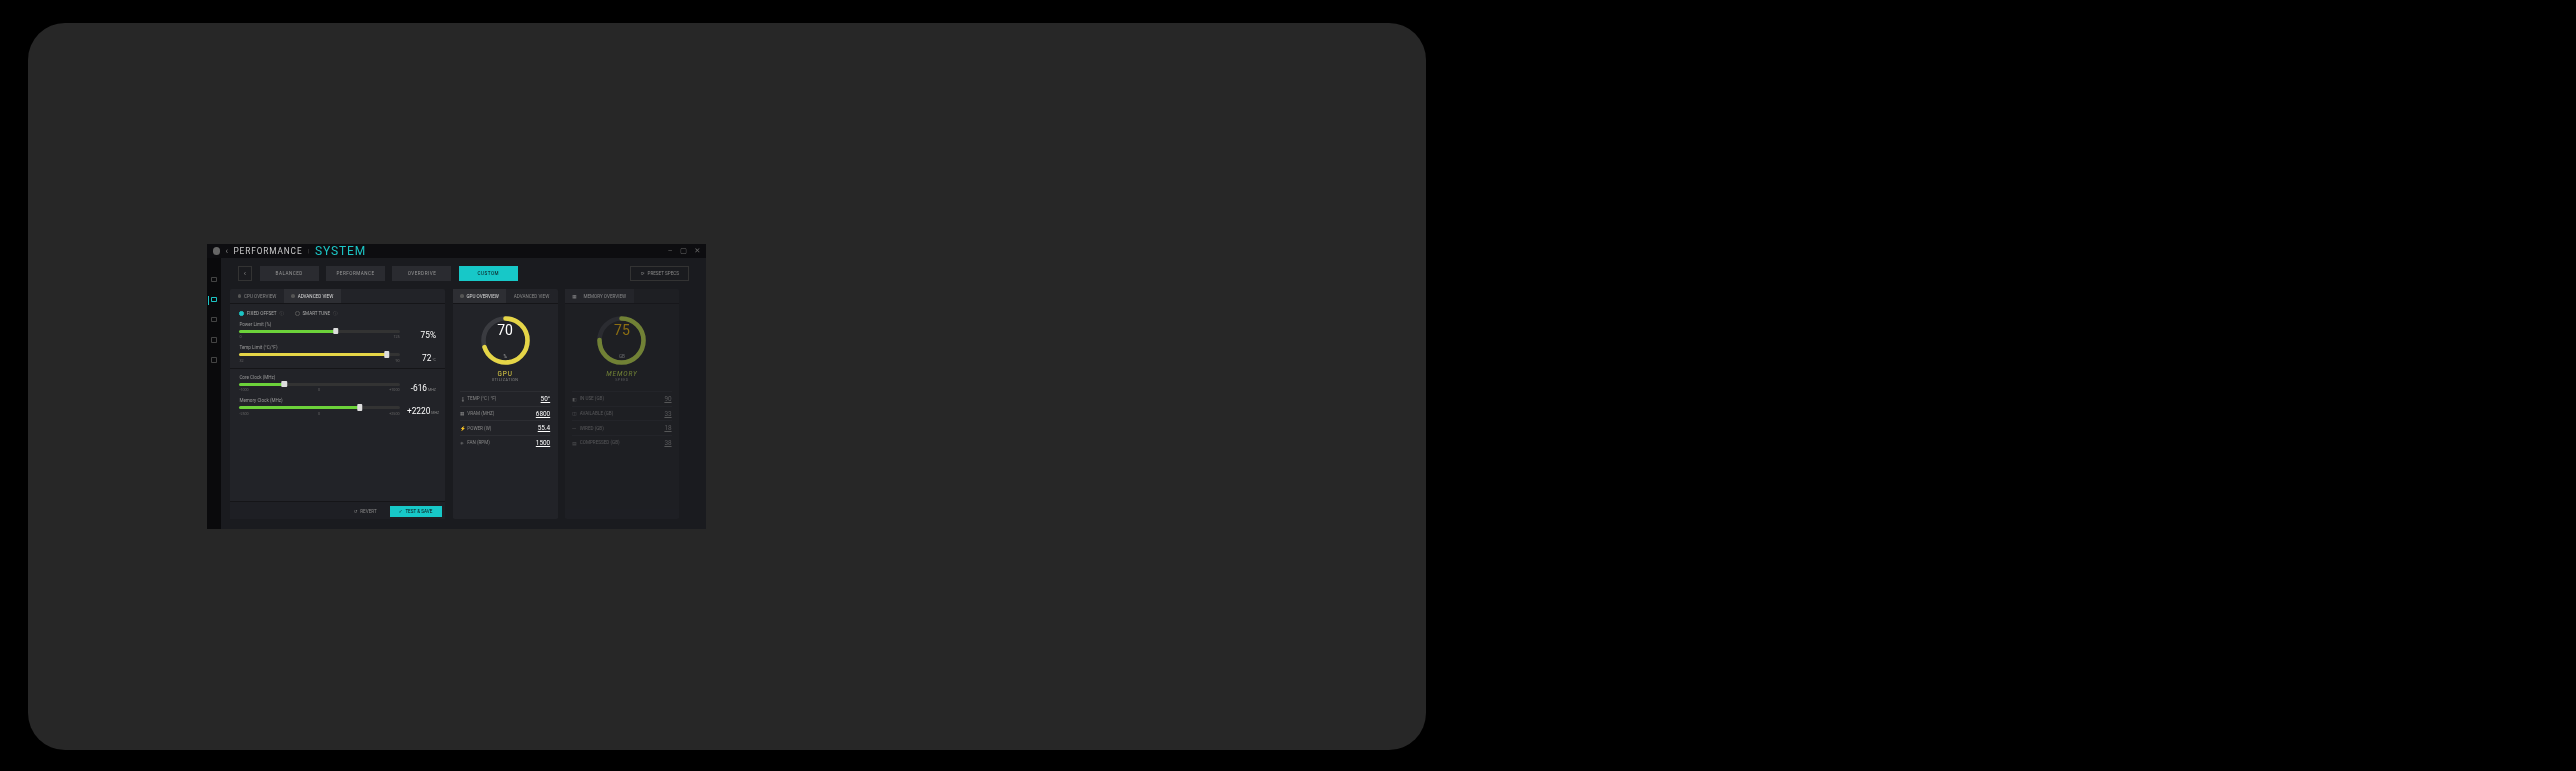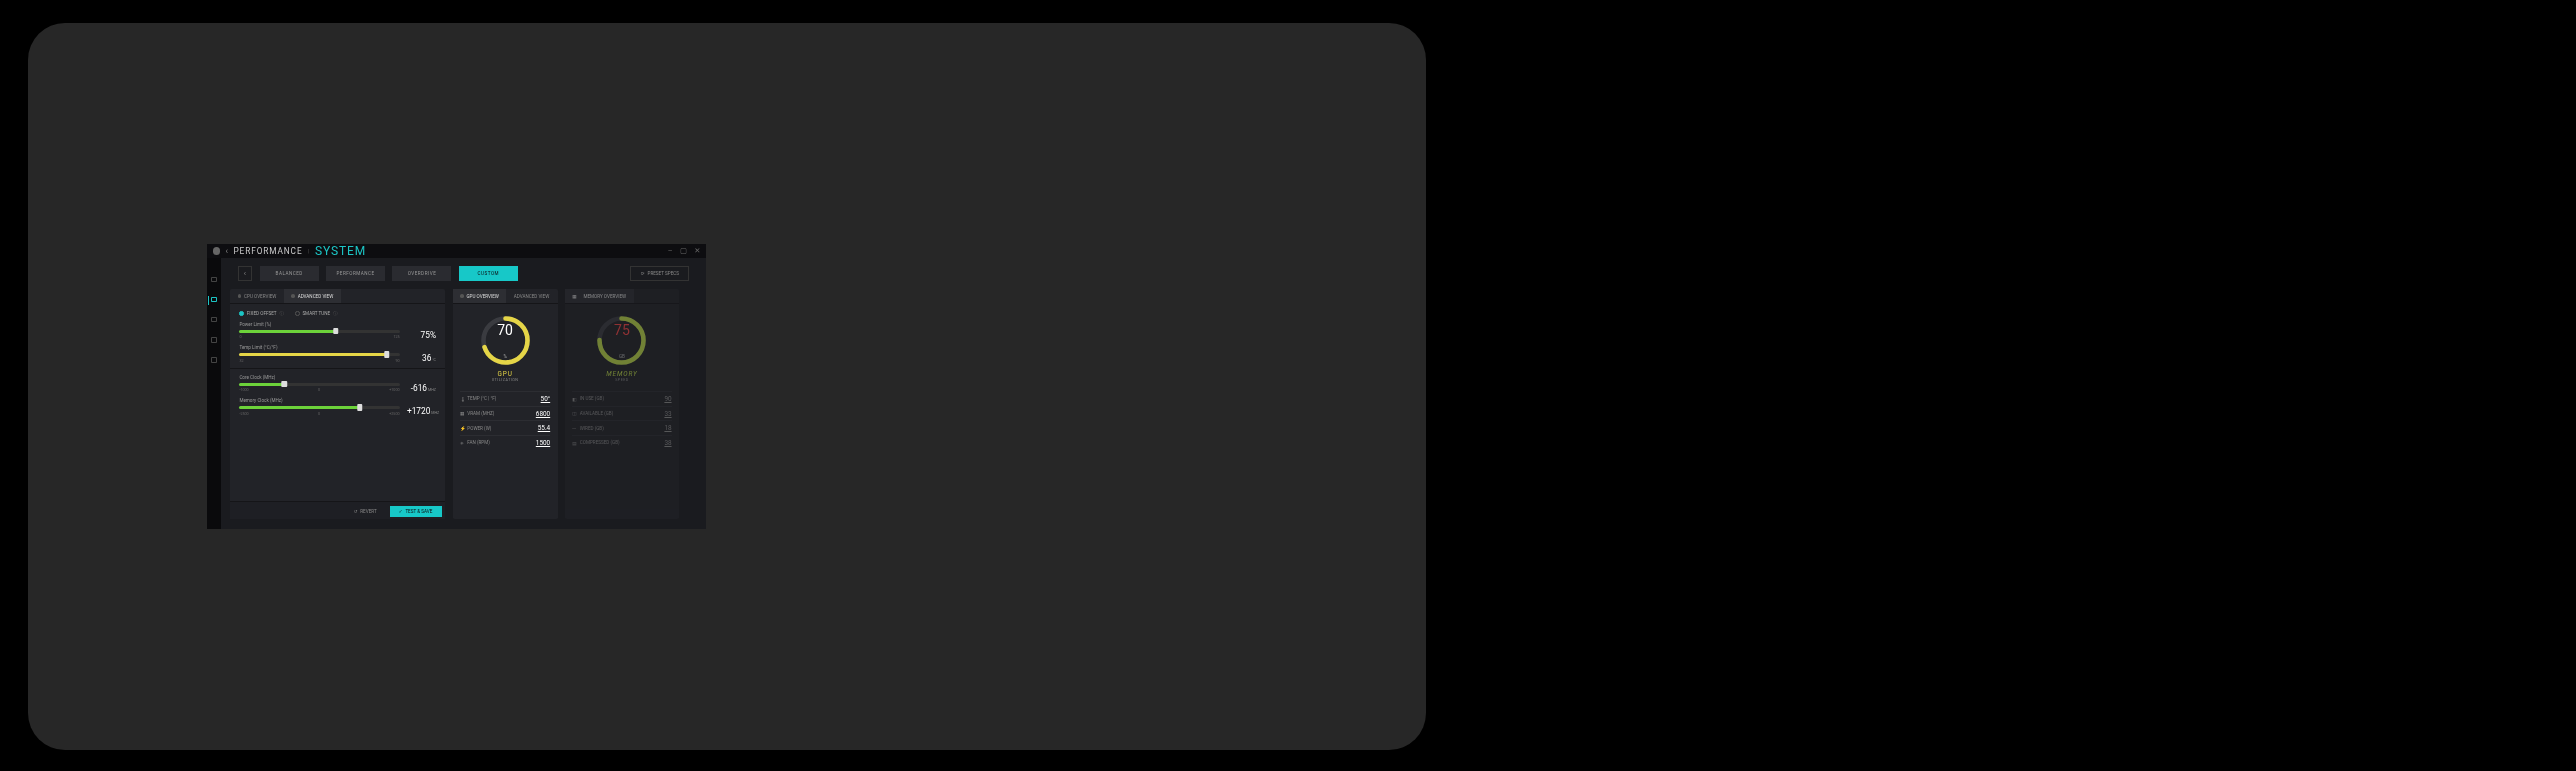--- a/index.html
+++ b/index.html
@@ -160,21 +160,21 @@
                 <div class="slider-track-wrap">
                   <div class="slider-track">
                     <div class="slider-fill" style="width:92%;background:#e5d547"></div>
                     <div class="slider-handle" style="left:92%"></div>
                   </div>
                   <div class="slider-scale">
                       <span>32</span>
                       <span>90</span>
                     </div>
                 </div>
-                <div class="slider-value"><span>36</span><span class="slider-unit">°C</span></div>
+                <div class="slider-value"><span>72</span><span class="slider-unit">°C</span></div>
               </div>
             </div>
 
             <div class="divider"></div>
 
             <div class="slider-block">
               <div class="slider-label">Core Clock (MHz)</div>
               <div class="slider-row">
                 <div class="slider-track-wrap">
                   <div class="slider-track">
@@ -198,21 +198,21 @@
                   <div class="slider-track">
                     <div class="slider-fill" style="width:75%;background:#6cd23a"></div>
                     <div class="slider-handle" style="left:75%"></div>
                   </div>
                   <div class="slider-scale">
                       <span>-2500</span>
                       <span>0</span>
                       <span>+2500</span>
                     </div>
                 </div>
-                <div class="slider-value"><span>+1720</span><span class="slider-unit">MHZ</span></div>
+                <div class="slider-value"><span>+2220</span><span class="slider-unit">MHZ</span></div>
               </div>
             </div>
           </div>
           <div class="footer-row">
             <div class="btn-revert">
                 <span>↺</span>
                 <span>REVERT</span>
               </div>
             <div class="btn-save">
                 <span>✓</span>
@@ -281,21 +281,21 @@
           <div class="tabs">
             <div class="tab active"><span>▦</span>&nbsp;<span>MEMORY OVERVIEW</span></div>
           </div>
           <div class="gauge-wrap">
             <div class="gauge">
               <svg width="55" height="55" viewBox="0 0 60 60">
                 <circle cx="30" cy="30" r="24" fill="none" stroke="#3a3b40" stroke-width="5"></circle>
                 <circle cx="30" cy="30" r="24" fill="none" stroke="#b8d547" stroke-width="5" stroke-dasharray="113 150" stroke-linecap="round"></circle>
               </svg>
               <div class="gauge-text">
-                <div class="gauge-num" style="color:#ef4444">75</div>
+                <div class="gauge-num" style="color:#eab308">75</div>
                 <div class="gauge-sub">GB</div>
               </div>
             </div>
             <div class="gauge-title mem-title">MEMORY</div>
             <div class="gauge-subtitle">SPEED</div>
           </div>
           <div class="stat-list">
             <div class="stat-row">
                 <span class="stat-label">
                   <span class="stat-ico">◧</span>

